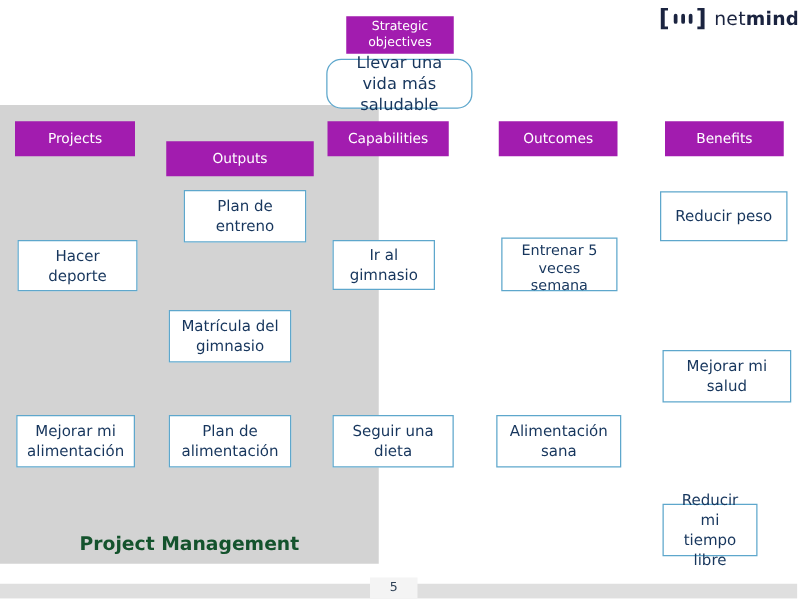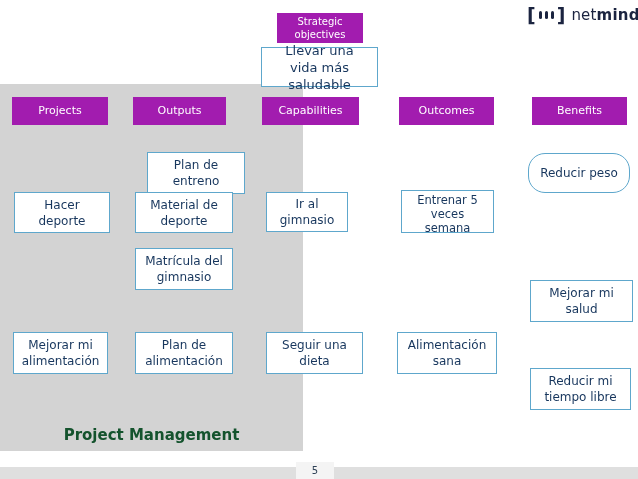--- a/index.html
+++ b/index.html
@@ -21,21 +21,21 @@
   }
   .hdr { top:97px; height:28px; font-size:11px; }
   
   .node {
     position:absolute; background:#ffffff; border:1px solid #5ea7cc;
     color:#17365d; display:flex; align-items:center; justify-content:center;
     text-align:center; font-size:12px; line-height:16px; padding:0 8px;
   }
   .node.narrow { padding:0 20px; }
   .node.xnarrow { padding:2px 15px 0 15px; align-items:flex-start; line-height:14px; font-size:11.5px; overflow:visible; }
-  .vision { font-size:13px; line-height:17px; }
+  .vision { font-size:13px; line-height:17px;border-radius:12px; }
   .strategic { font-size:10px; line-height:13px; }
   .disb { font-size:10px; }
   
   .logo { position:absolute; left:527px; top:4px; height:22px; display:flex; align-items:center; color:#1b2440; }
   .logo .bracket { font-size:19px; font-weight:bold; line-height:20px; }
   .logo .bars { display:flex; align-items:center; gap:3px; margin:0 3px; }
   .logo .bar { width:3px; height:8px; border-radius:1.5px; background:#1b2440; }
   .logo .net { font-size:15px; font-weight:400; margin-left:6px; letter-spacing:0.2px; }
   .logo .mind { font-size:15px; font-weight:700; letter-spacing:0.2px; }
   
@@ -67,37 +67,36 @@
     <span class="bracket">]</span>
     <span class="net">net</span>
     <span class="mind">mind</span>
   </div>
 
   <div class="redbox strategic" style="left:277px; top:13px; width:86px; height:30px;">Strategic objectives</div>
 
   <div class="node vision" style="left:261px; top:47px; width:117px; height:40px;">Llevar una vida más saludable</div>
 
   <div class="redbox hdr" style="left:12px;  width:96px;">Projects</div>
-  <div class="redbox hdr" style="left:133px; width:93px;">Outputs</div>
+  <div class="redbox hdr" style="left:133px; width:118px;margin-top:16px;">Outputs</div>
   <div class="redbox hdr" style="left:262px; width:97px;">Capabilities</div>
   <div class="redbox hdr" style="left:399px; width:95px;">Outcomes</div>
   <div class="redbox hdr" style="left:532px; width:95px;">Benefits</div>
 
   <div class="node" style="left:135px; top:152px; width:98px;  height:42px;margin-left:12px;">Plan de entreno</div>
   <div class="node narrow" style="left:14px;  top:192px; width:96px;  height:41px;">Hacer deporte</div>
-  <div class="node" style="left:135px; top:192px; width:98px;  height:41px;">Material de deporte</div>
   <div class="node narrow" style="left:266px; top:192px; width:82px;  height:40px;">Ir al gimnasio</div>
   <div class="node xnarrow" style="left:401px; top:190px; width:93px;  height:43px;">Entrenar 5 veces semana</div>
-  <div class="node" style="left:528px; top:153px; width:102px; height:40px;border-radius:17px;">Reducir peso</div>
+  <div class="node" style="left:528px; top:153px; width:102px; height:40px;">Reducir peso</div>
   <div class="node" style="left:135px; top:248px; width:98px;  height:42px;">Matrícula del gimnasio</div>
   <div class="node" style="left:530px; top:280px; width:103px; height:42px;">Mejorar mi salud</div>
   <div class="node" style="left:13px;  top:332px; width:95px;  height:42px;">Mejorar mi alimentación</div>
   <div class="node" style="left:135px; top:332px; width:98px;  height:42px;">Plan de alimentación</div>
   <div class="node" style="left:266px; top:332px; width:97px;  height:42px;">Seguir una dieta</div>
   <div class="node" style="left:397px; top:332px; width:100px; height:42px;">Alimentación sana</div>
-  <div class="node" style="left:530px; top:368px; width:101px;  height:42px;">Reducir mi tiempo libre</div>
+  <div class="node" style="left:530px; top:403px; width:76px;  height:42px;">Reducir mi tiempo libre</div>
 
 
   <div class="scope-title">Project Management</div>
   <div class="footer-bar"></div>
   <div class="page-box">5</div>
 
 </div>
 
 </body></html>

